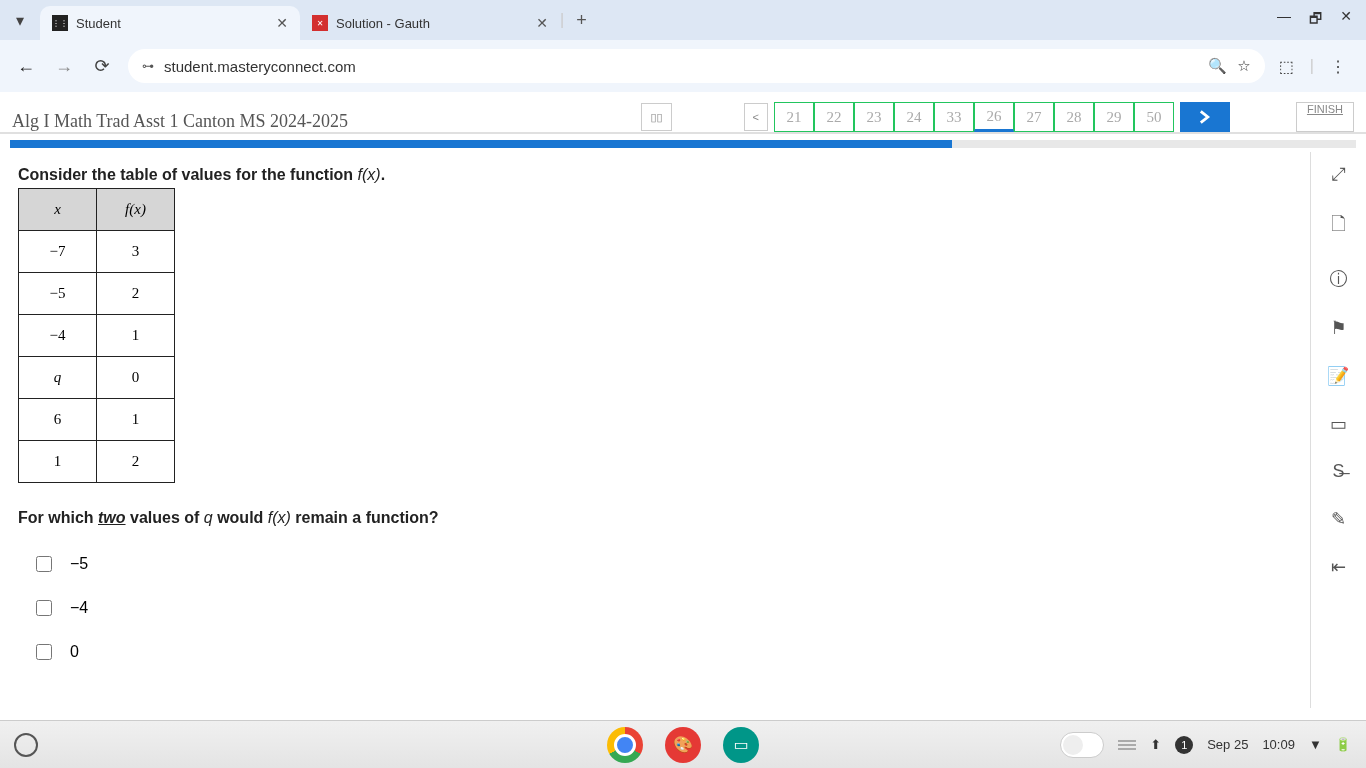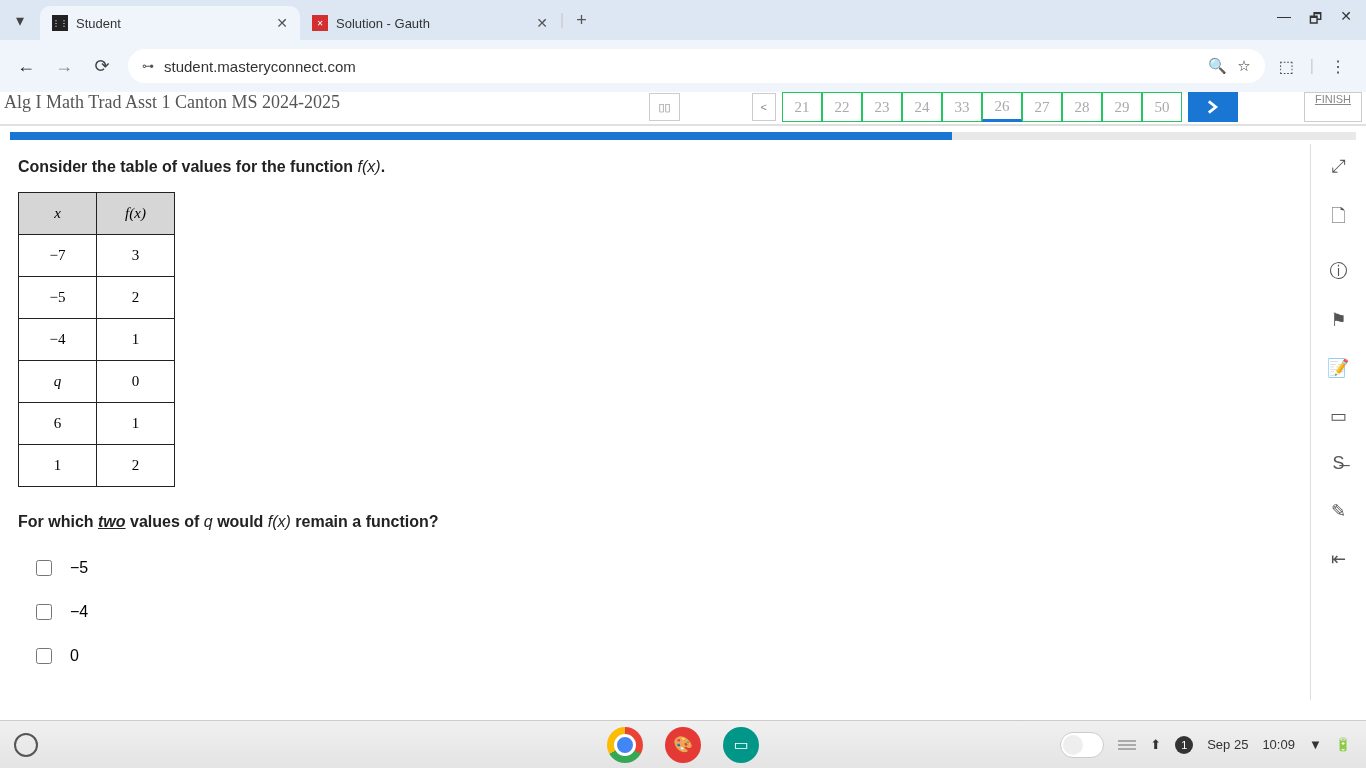--- a/index.html
+++ b/index.html
@@ -20,42 +20,42 @@
 
 .addr-bar { height: 52px; background: #f0f5fc; display: flex; align-items: center; padding: 0 14px; gap: 14px; }
 .nav-btn { color: #444; font-size: 18px; width: 24px; text-align: center; }
 .nav-btn.back { color: #222; font-weight: bold; }
 .nav-btn.fwd { color: #888; }
 .url-box { flex: 1; height: 34px; background: #fff; border-radius: 17px; display: flex; align-items: center; padding: 0 14px; gap: 10px; font-size: 15px; color: #333; }
 .site-ctrl { font-size: 12px; color: #555; }
 .addr-icons { display: flex; gap: 16px; color: #444; font-size: 16px; padding-right: 6px; }
 
 
-.page-hdr { height: 34px; display: flex; align-items: flex-start; padding: 0 4px; border-bottom: 2px solid #e0e0e0; }
+.page-hdr { height: 42px; display: flex; align-items: flex-end; padding: 0 12px; border-bottom: 2px solid #e0e0e0; }
 .asst-title { font-size: 18px; color: #555; font-family: Georgia, serif; }
 .hdr-ctrls { display: flex; align-items: center; margin-left: auto; gap: 6px; }
 .hdr-box { border: 1px solid #ccc; height: 28px; padding: 0 8px; display: flex; align-items: center; font-size: 11px; color: #888; }
 .q-nums { display: flex; }
 .q-num { width: 40px; height: 30px; border: 1px solid #22c55e; display: flex; align-items: center; justify-content: center; font-size: 15px; color: #aaa; font-family: Liberation Serif, serif; }
 .q-num.current { border-bottom: 3px solid #1976d2; }
 .next-btn { width: 50px; height: 30px; background: #1976d2; color: #fff; display: flex; align-items: center; justify-content: center; }
 .finish-btn { border: 1px solid #ccc; height: 30px; padding: 0 10px; font-size: 11px; color: #888; margin-left: 60px; text-decoration: underline; }
 
 
 .progress-wrap { height: 8px; background: #e8e8e8; margin: 6px 10px 4px 10px; }
 .progress-fill { height: 100%; background: #1976d2; width: 70%; }
 
 
 .content-wrap { display: flex; height: calc(768px - 40px - 52px - 42px - 18px - 60px); }
 .content { flex: 1; padding: 14px 18px; }
 .side-tools { width: 56px; border-left: 1px solid #ddd; display: flex; flex-direction: column; align-items: center; padding-top: 12px; gap: 26px; color: #555; }
 .side-tools .tool { font-size: 18px; }
 
 
-.prompt { font-family: Georgia, 'Times New Roman', serif; font-size: 16px; color: #222; font-weight: bold; margin-bottom: 16px; }
+.prompt { font-family: Georgia, 'Times New Roman', serif; font-size: 16px; color: #222; font-weight: bold; margin-bottom: 4px; }
 .prompt .fn { font-style: italic; font-weight: normal; }
 
 .val-table { border-collapse: collapse; margin-bottom: 26px; }
 .val-table th, .val-table td { border: 1px solid #222; width: 78px; height: 42px; text-align: center; font-family: Georgia, serif; font-size: 15px; }
 .val-table th { background: #d6d6d6; font-weight: normal; font-style: italic; }
 
 .prompt2 { font-family: Georgia, 'Times New Roman', serif; font-size: 16px; color: #222; font-weight: bold; margin-bottom: 28px; }
 .prompt2 .two { text-decoration: underline; font-style: italic; }
 .prompt2 .var { font-style: italic; font-weight: normal; }
 

